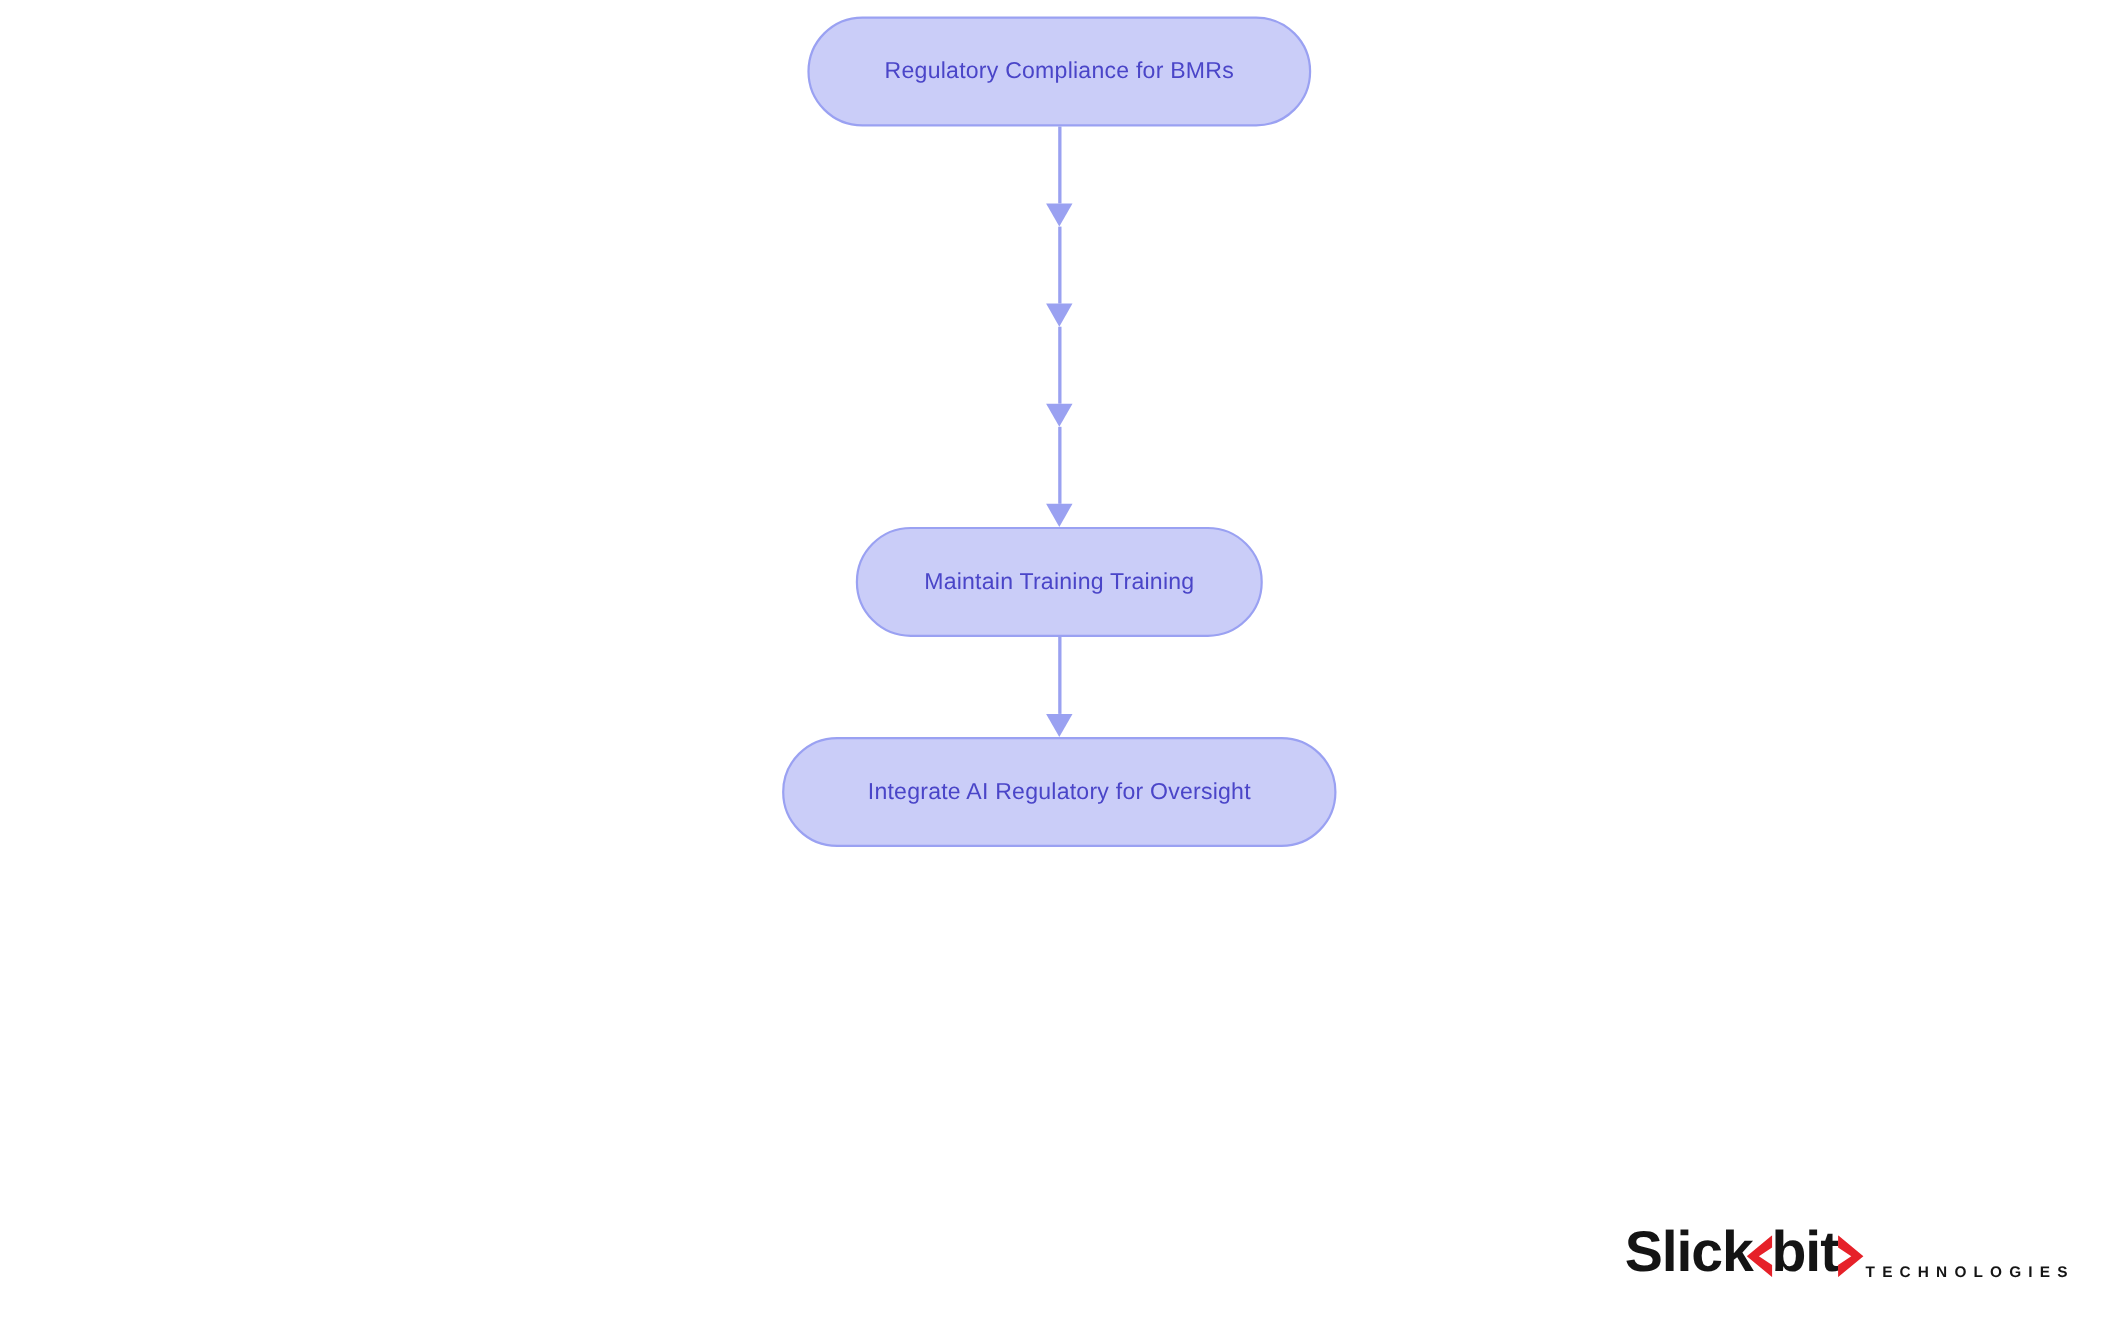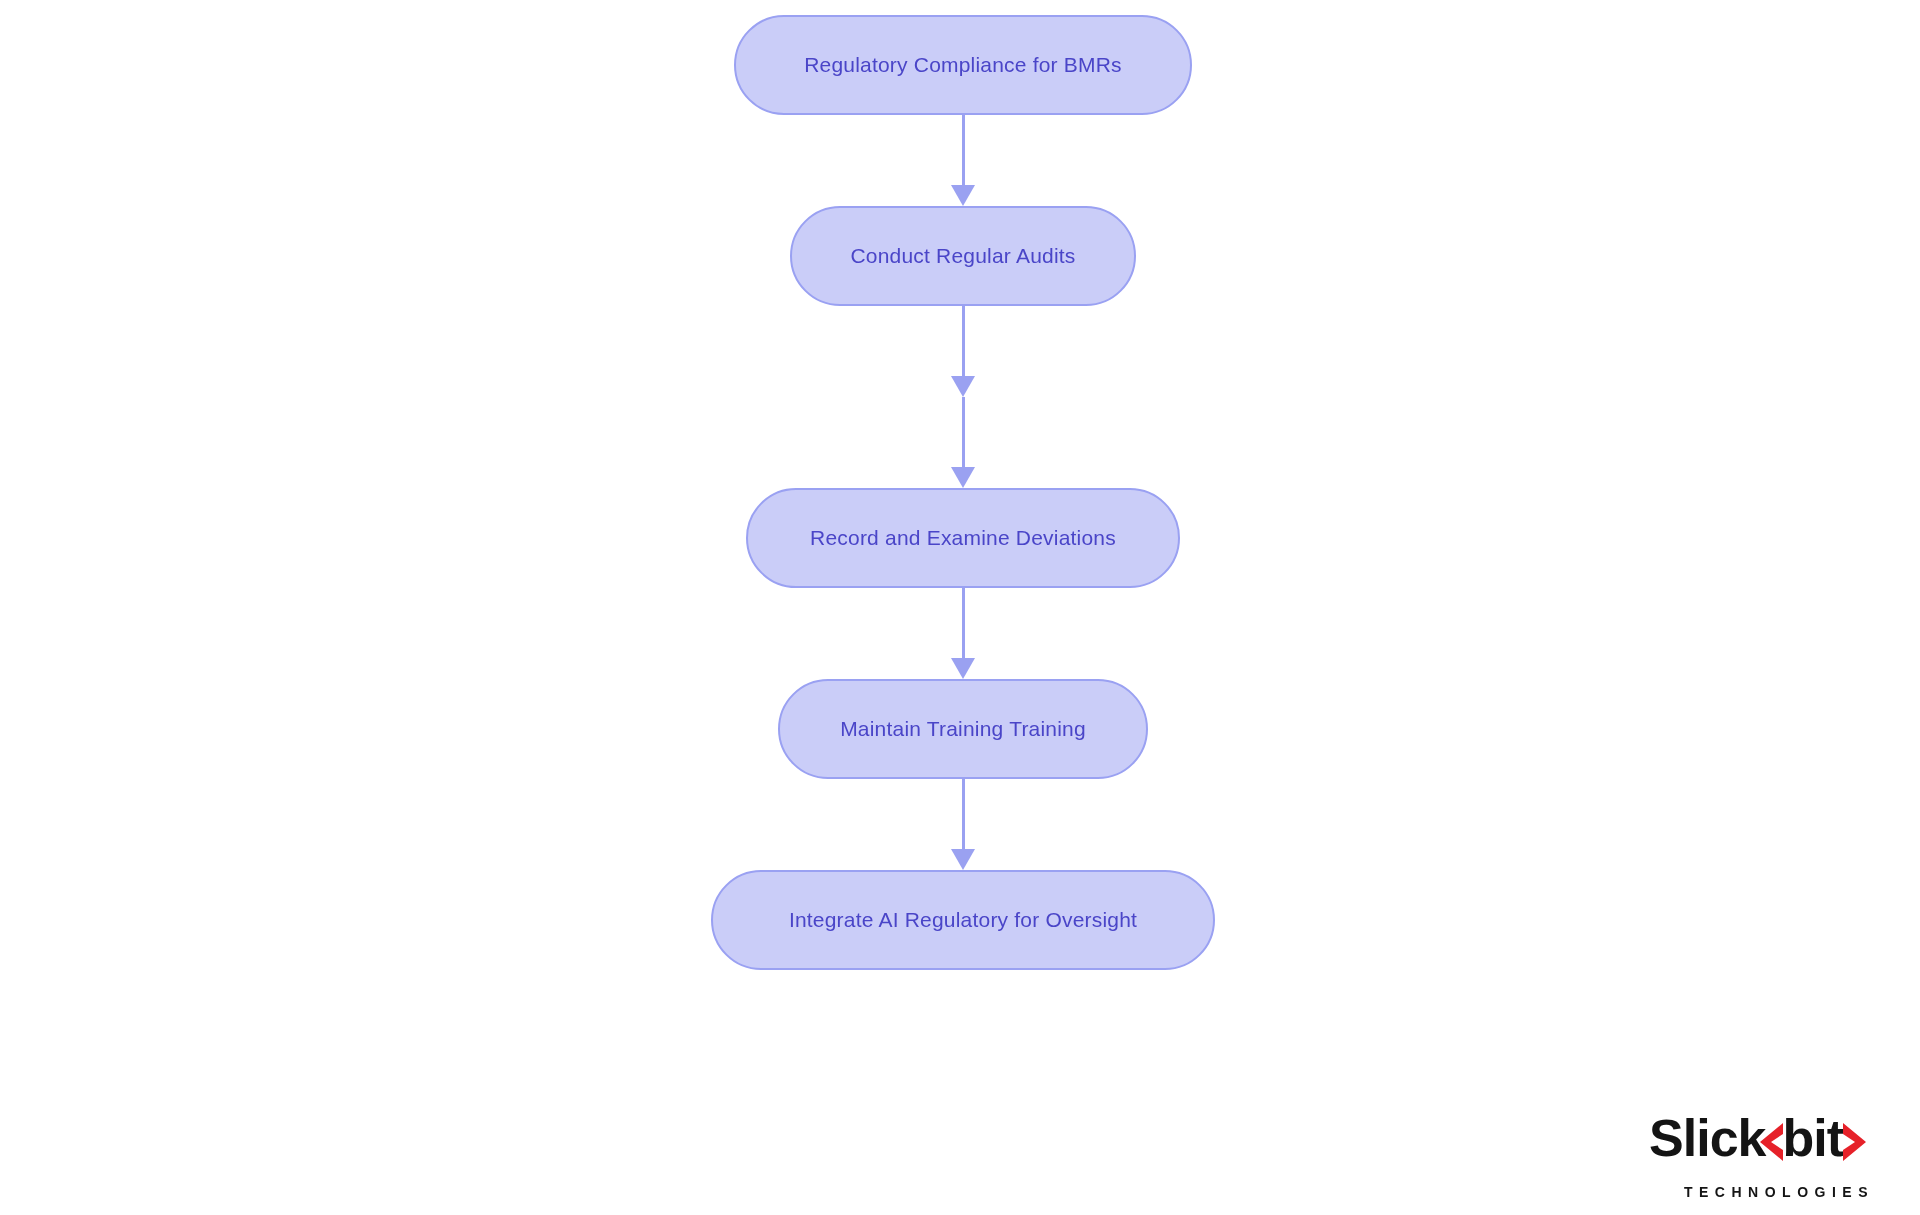--- a/index.html
+++ b/index.html
@@ -37,22 +37,22 @@
     background:var(--arrow-color,#9aa1f1);
   }
   .arrow .head{
     width:0;height:0;
     border-left:12px solid transparent;
     border-right:12px solid transparent;
     border-top:21px solid var(--arrow-color,#9aa1f1);
   }
   .brand{
     position:absolute;
-    right:68px;top:1112px;
-    display:flex;flex-direction:column;align-items:flex-end;
+    right:56px;top:1112px;
+    display:flex;align-items:flex-end;
   }
   .wordmark{
     display:flex;align-items:flex-end;
     color:var(--logo-black,#141414);
     font-size:52px;font-weight:bold;
     letter-spacing:-1px;
     line-height:1;
   }
   .wordmark .chev{
     display:block;
@@ -78,38 +78,32 @@
 
     <div class="node" style="width:458px">
       <span>Regulatory Compliance for BMRs</span>
     </div>
 
     <div class="arrow">
       <div class="shaft"></div>
       <div class="head"></div>
     </div>
 
-    <div class="node" style="width:346px">
-      <span>Conduct Regular Audits</span>
-    </div>
 
     <div class="arrow">
       <div class="shaft"></div>
       <div class="head"></div>
     </div>
 
 
     <div class="arrow">
       <div class="shaft"></div>
       <div class="head"></div>
     </div>
 
-    <div class="node" style="width:434px">
-      <span>Record and Examine Deviations</span>
-    </div>
 
     <div class="arrow">
       <div class="shaft"></div>
       <div class="head"></div>
     </div>
 
     <div class="node" style="width:370px">
       <span>Maintain Training Training</span>
     </div>
 

